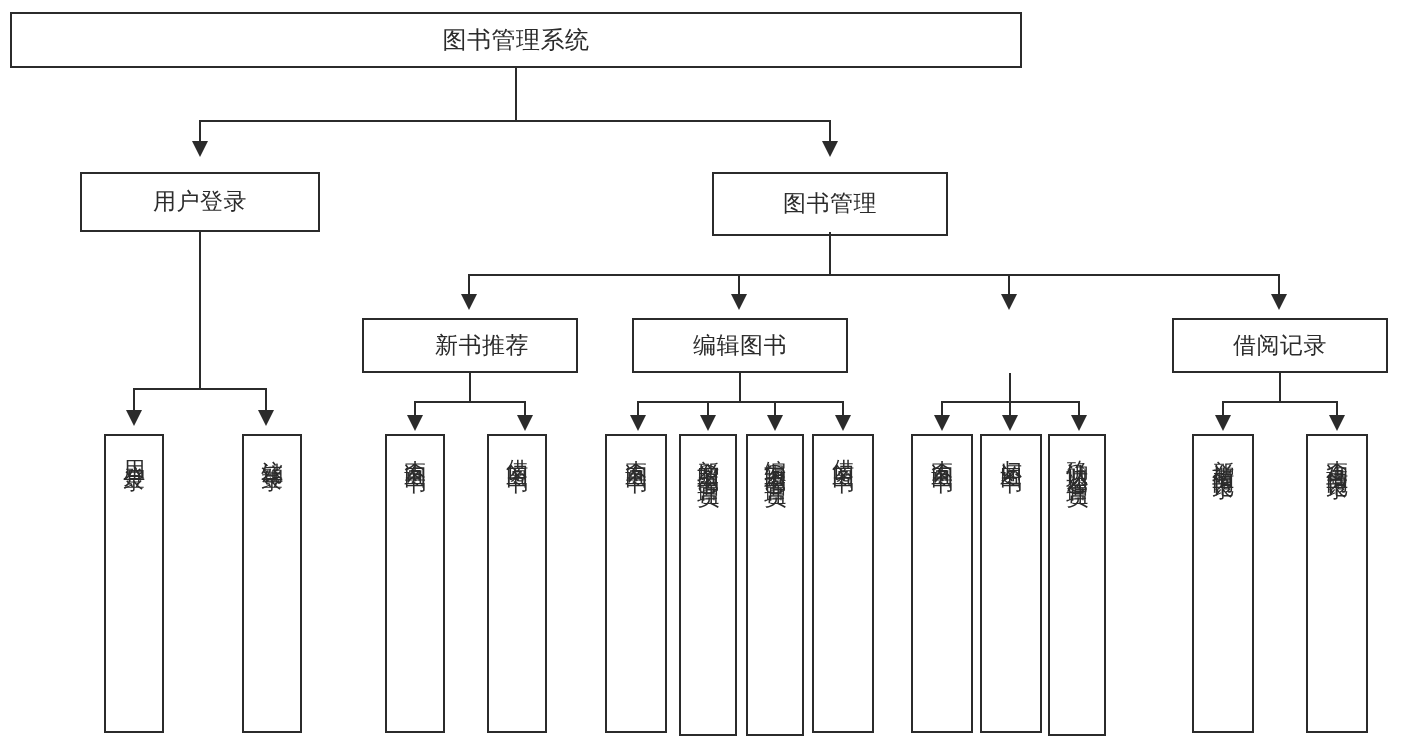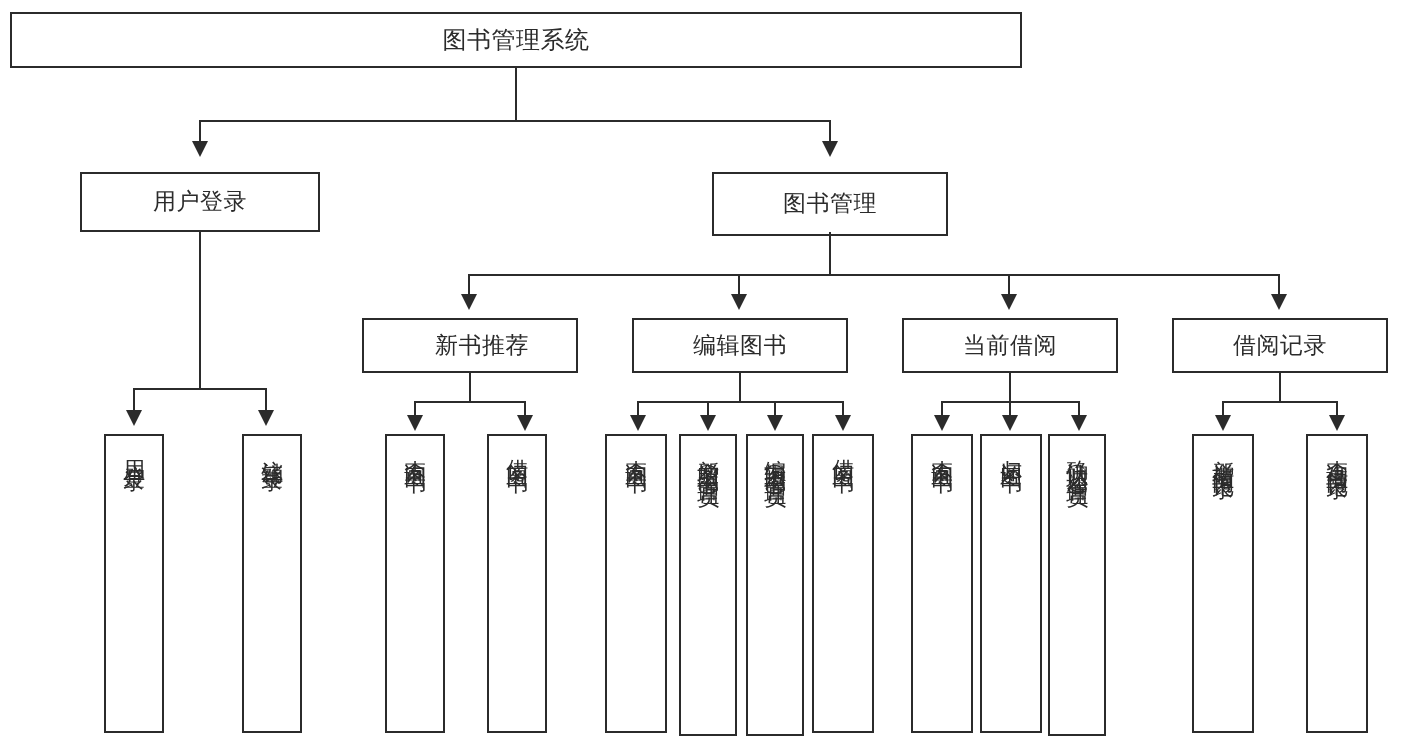--- a/index.html
+++ b/index.html
@@ -126,23 +126,20 @@
   <div class="arrow" style="left:731px; top:294px;"></div>
   <div class="arrow" style="left:1001px; top:294px;"></div>
   <div class="arrow" style="left:1271px; top:294px;"></div>
 
   <div class="node horiz" style="left:362px; top:318px; width:216px; height:55px;padding-left:24px;">
     <span class="label">新书推荐</span>
   </div>
   <div class="node horiz" style="left:632px; top:318px; width:216px; height:55px;">
     <span class="label">编辑图书</span>
   </div>
-  <div class="node horiz" style="left:902px; top:318px; width:216px; height:55px;">
-    <span class="label">当前借阅</span>
-  </div>
   <div class="node horiz" style="left:1172px; top:318px; width:216px; height:55px;">
     <span class="label">借阅记录</span>
   </div>
 
   <div class="vline" style="left:469px; top:373px; width:2px; height:30px;"></div>
   <div class="hline" style="left:414px; top:401px; width:112px; height:2px;"></div>
   <div class="vline" style="left:414px; top:401px; width:2px; height:16px;"></div>
   <div class="vline" style="left:524px; top:401px; width:2px; height:16px;"></div>
   <div class="arrow" style="left:407px; top:415px;"></div>
   <div class="arrow" style="left:517px; top:415px;"></div>

